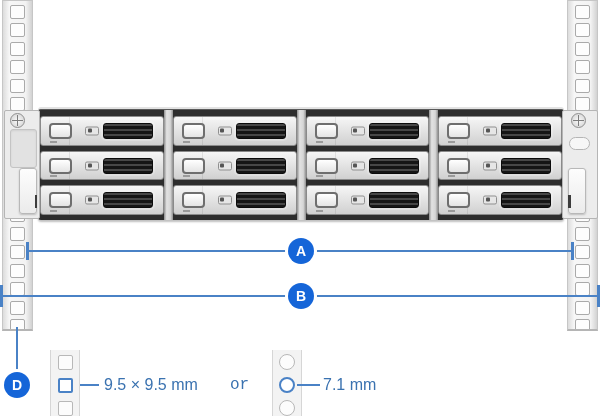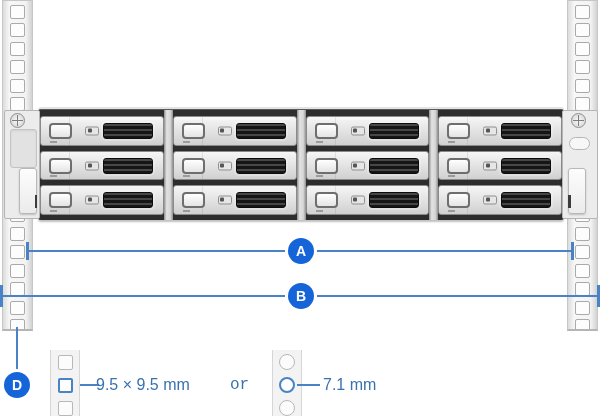--- a/index.html
+++ b/index.html
@@ -85,21 +85,21 @@
   .strip-square{left:50px;}
   .strip-round{left:272px;padding-top:4px;gap:7px;}
   .sample-hole{flex:0 0 15px;width:15px;background:#fcfcfc;border:1.5px solid #b8b8b8;border-radius:2px;}
   .strip-round .sample-hole{flex:0 0 16px;width:16px;border-radius:50%;}
   .sample-hole.highlight{border:2px solid var(--line-blue);background:#fff;}
 
   .callout-dash{position:absolute;top:384px;height:2px;background:var(--line-blue);}
   .dash-square{left:80px;width:19px;}
   .dash-round{left:297px;width:23px;}
   .measure-label{position:absolute;top:376px;color:var(--label-blue);font-size:16px;line-height:18px;white-space:nowrap;}
-  .label-square{left:96px;text-align:center;}
+  .label-square{left:104px;text-align:center;}
   .label-or{left:230px;font-family:Liberation Mono, monospace;}
   .label-round{left:323px;}
 </style>
 </head>
 <body>
 
 <div class="canvas">
 
   <div class="rail rail-left">
       <div class="rail-hole"></div>

